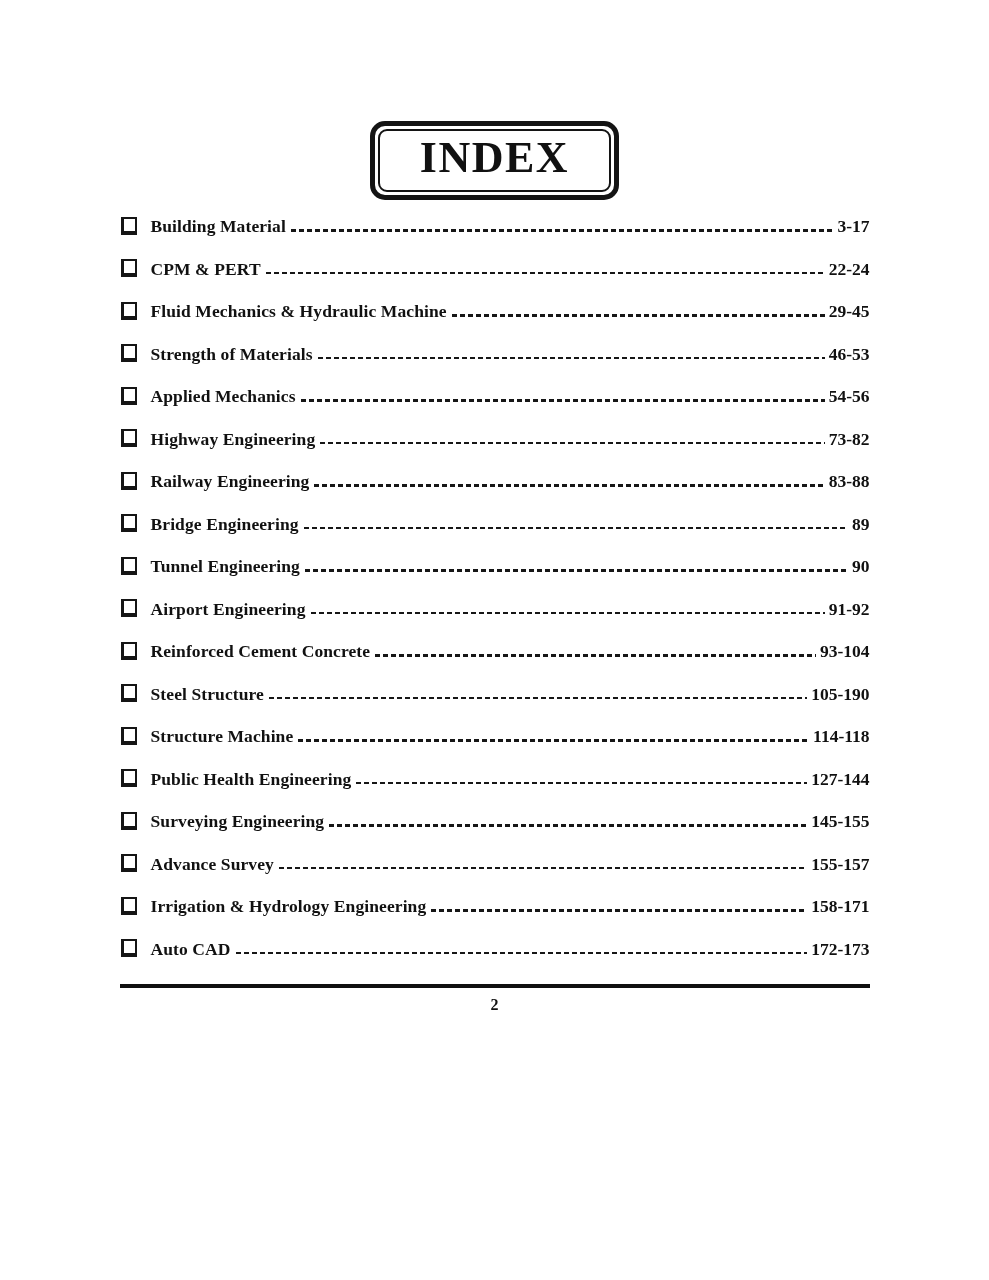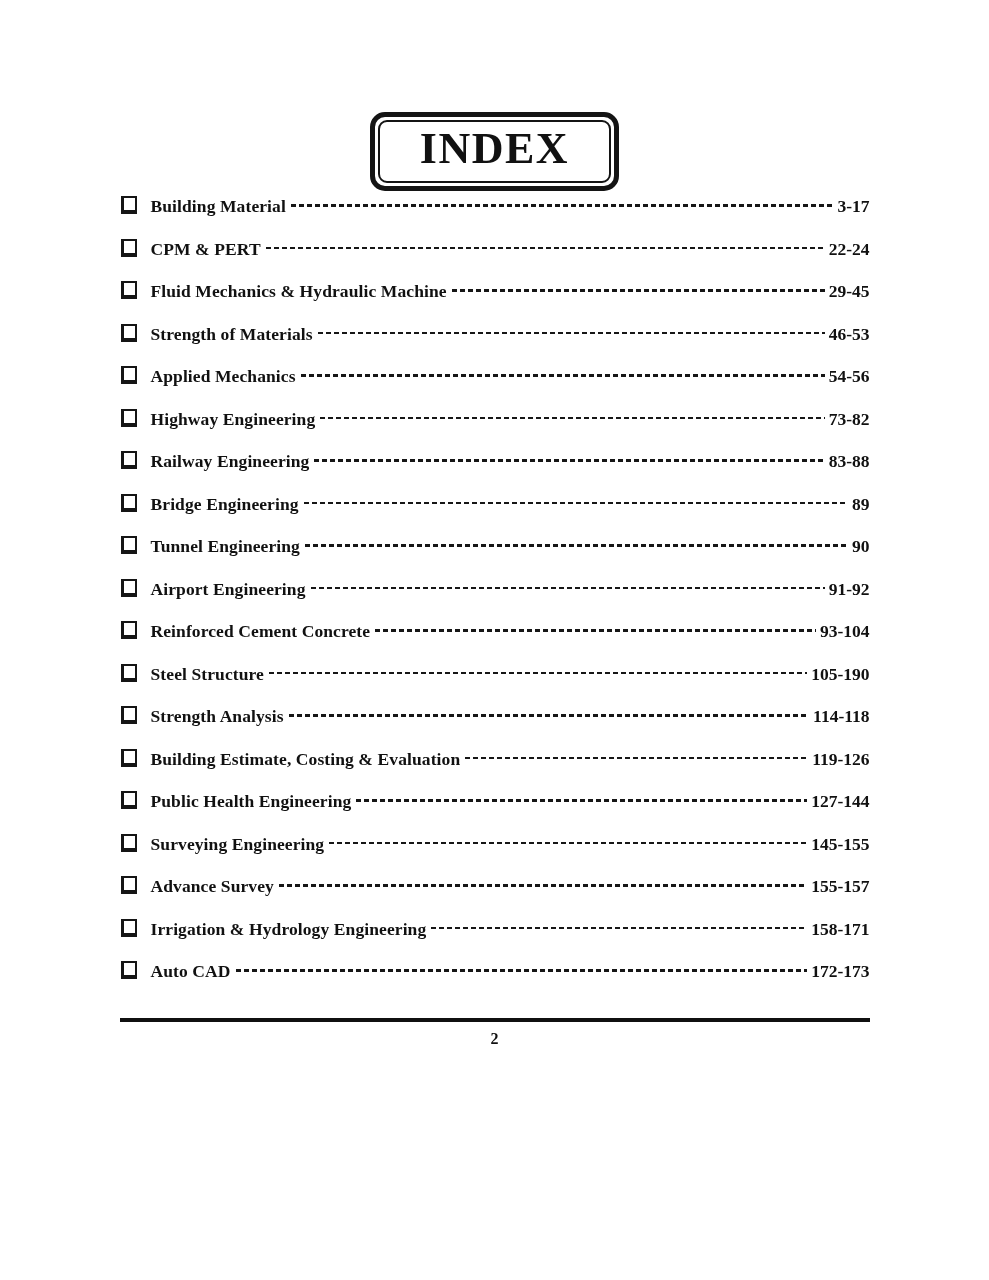--- a/index.html
+++ b/index.html
@@ -9,21 +9,21 @@
   }
   body {
     width: 989px;
     height: 1280px;
     overflow: hidden;
     font-family: "Liberation Serif", "DejaVu Serif", serif;
     color: #111111;
   }
   .page {
     width: 750px;
-    margin: 0 auto;
+    margin: 9px auto;
     padding-top: 112px;
   }
   
   .title-wrap {
     display: flex;
     justify-content: center;
   }
   .title-box {
     border: 5px solid #141414;
     border-radius: 15px;
@@ -42,20 +42,21 @@
     letter-spacing: 1.5px;
     line-height: 1.1;
     color: #111111;
   }
   
   .toc {
     margin-top: 5px;
   }
   .toc-row {
     display: flex;
+    align-items: center;
     height: 42.5px;
     font-size: 17.5px;
     font-weight: 700;
     white-space: nowrap;
   }
   .bullet {
     flex: none;
     width: 11px;
     height: 12px;
     background: #ffffff;
@@ -176,29 +177,23 @@
       <span class="pages">93-104</span>
     </div>
       <div class="toc-row">
       <span class="bullet"></span>
       <span class="toc-title">Steel Structure</span>
       <span class="leader"></span>
       <span class="pages">105-190</span>
     </div>
       <div class="toc-row">
       <span class="bullet"></span>
-      <span class="toc-title">Strength Analysis</span>
+      <span class="toc-title">Structure Machine</span>
       <span class="leader"></span>
       <span class="pages">114-118</span>
-    </div>
-      <div class="toc-row">
-      <span class="bullet"></span>
-      <span class="toc-title">Building Estimate, Costing &amp; Evaluation</span>
-      <span class="leader"></span>
-      <span class="pages">119-126</span>
     </div>
       <div class="toc-row">
       <span class="bullet"></span>
       <span class="toc-title">Public Health Engineering</span>
       <span class="leader"></span>
       <span class="pages">127-144</span>
     </div>
       <div class="toc-row">
       <span class="bullet"></span>
       <span class="toc-title">Surveying Engineering</span>

